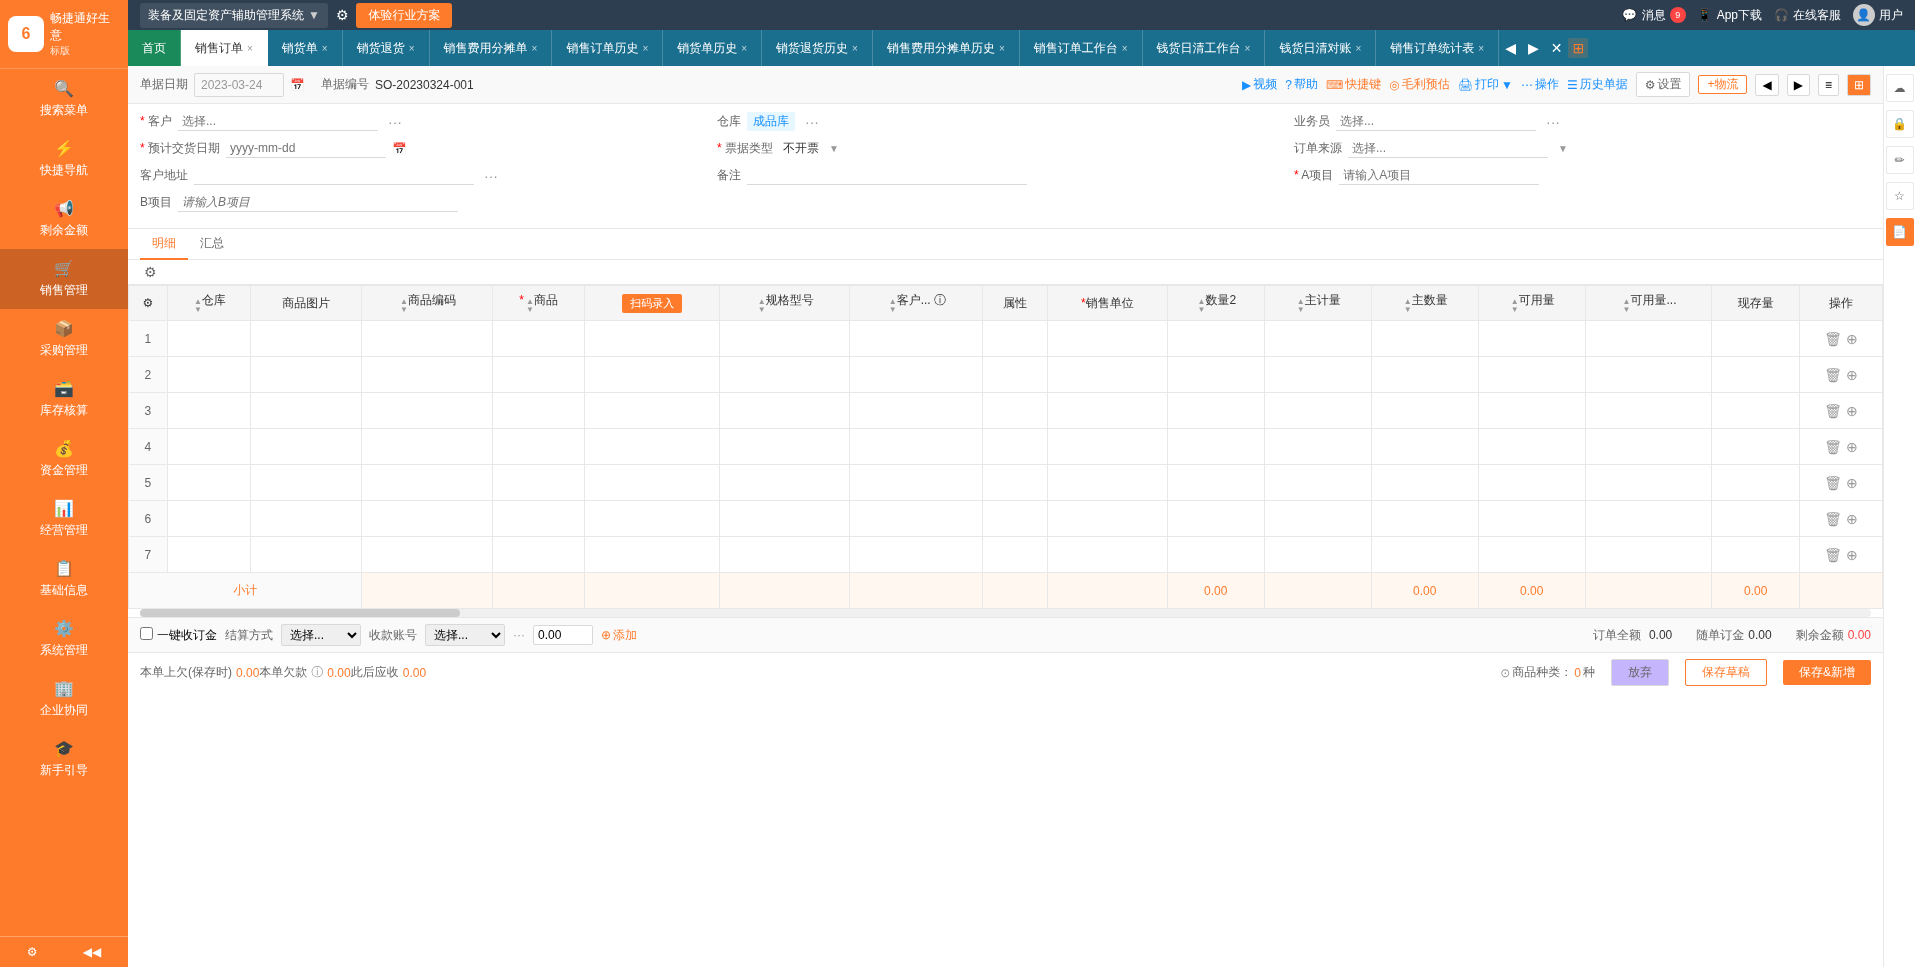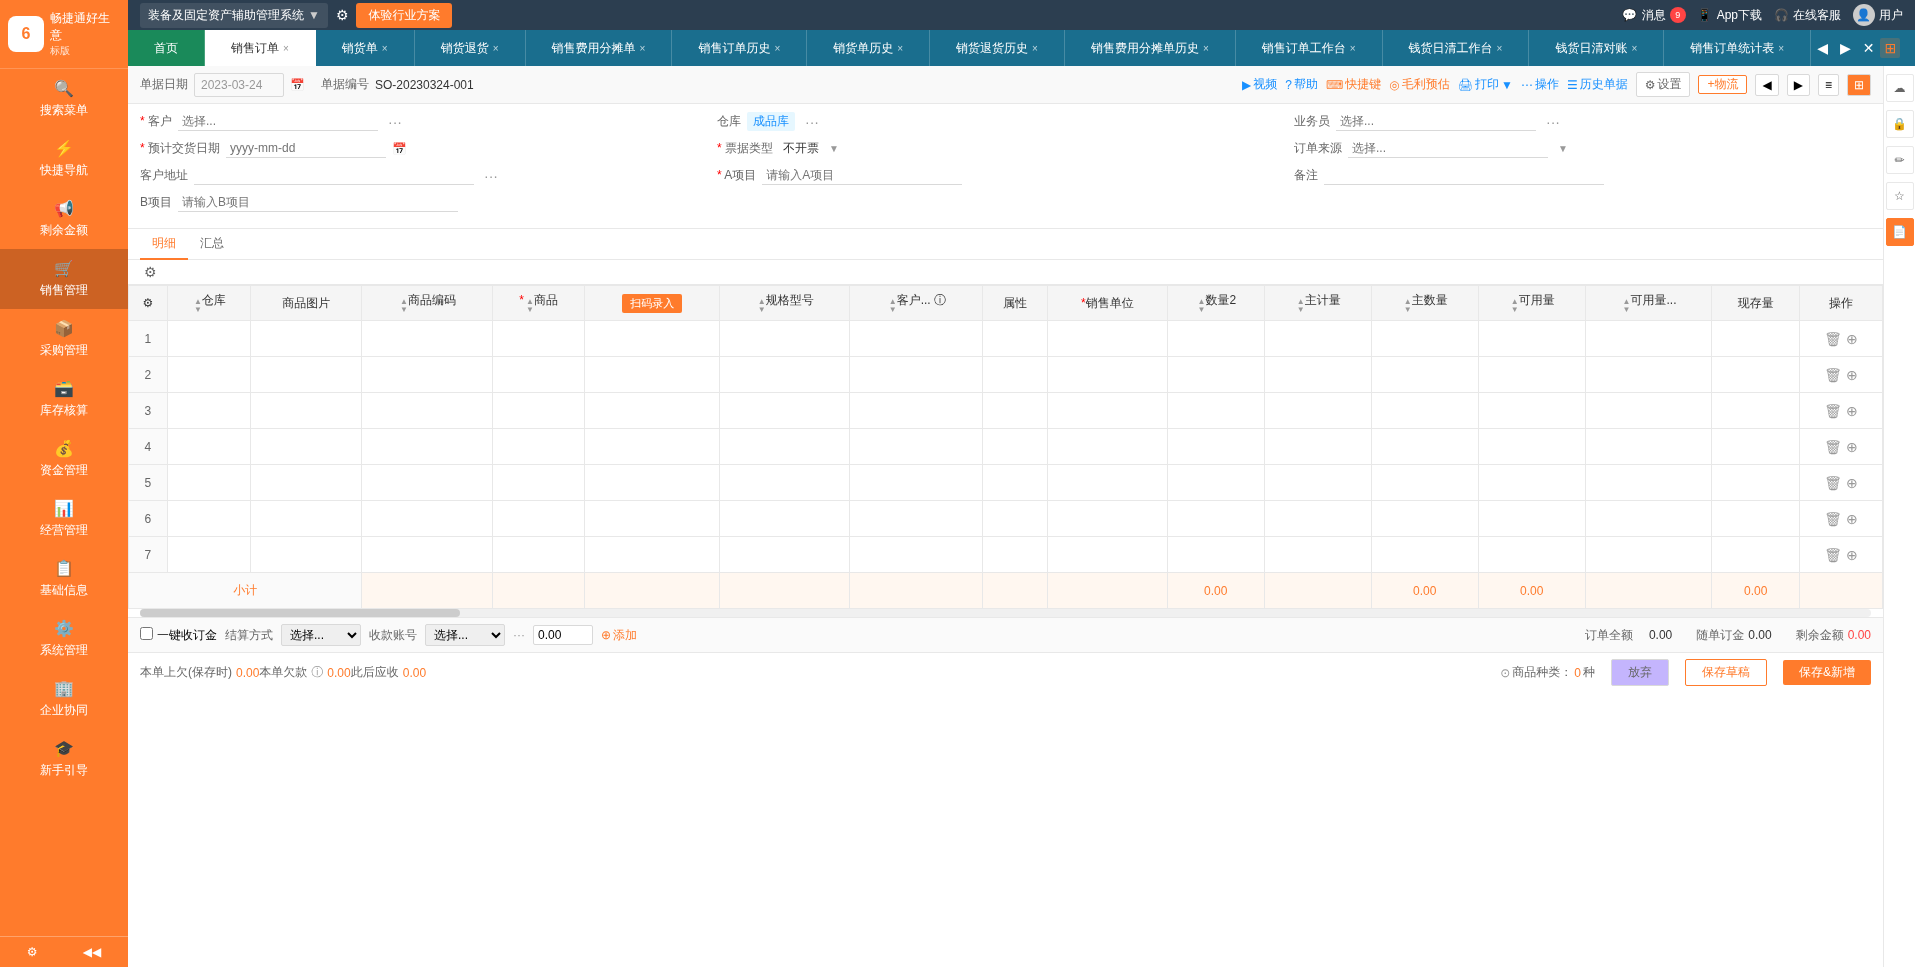--- a/index.html
+++ b/index.html
@@ -25,21 +25,21 @@
     .topbar-left { display: flex; align-items: center; gap: 8px; flex: 1; }
     .system-title { color: white; font-size: 12px; background: rgba(255,255,255,0.1); padding: 4px 8px; border-radius: 3px; display: flex; align-items: center; gap: 4px; }
     .settings-btn { color: white; background: none; border: none; cursor: pointer; font-size: 14px; }
     .industry-btn { background: #ff7b2c; color: white; border: none; padding: 4px 12px; border-radius: 3px; cursor: pointer; font-size: 12px; }
     .topbar-right { display: flex; align-items: center; gap: 12px; color: white; font-size: 12px; }
     .topbar-right-item { display: flex; align-items: center; gap: 4px; cursor: pointer; }
     .badge { background: #ff4444; color: white; border-radius: 50%; width: 16px; height: 16px; font-size: 9px; display: flex; align-items: center; justify-content: center; }
 
     
     .tabbar { height: 36px; background: #1a6e8e; display: flex; align-items: center; overflow: hidden; }
-    .tab { padding: 0 26px; height: 100%; display: flex; align-items: center; color: white; cursor: pointer; font-size: 12px; white-space: nowrap; border-right: 1px solid rgba(255,255,255,0.2); gap: 4px; }
+    .tab { padding: 0 14px; height: 100%; display: flex; align-items: center; color: white; cursor: pointer; font-size: 12px; white-space: nowrap; border-right: 1px solid rgba(255,255,255,0.2); gap: 4px; }
     .tab.active { background: white; color: #333; }
     .tab.home { background: #1a8a5a; }
     .tab .close-x { color: rgba(255,255,255,0.7); font-size: 10px; }
     .tab.active .close-x { color: #999; }
     .tab-nav-btn { color: white; background: none; border: none; cursor: pointer; padding: 0 6px; font-size: 14px; }
     .tab-extra { display: flex; align-items: center; }
 
     
     .content { flex: 1; display: flex; overflow: hidden; background: white; }
     .content-main { flex: 1; overflow-y: auto; overflow-x: hidden; padding: 0; }
@@ -374,32 +374,32 @@
             <span class="dropdown-arrow">▼</span>
           </div>
         </div>
         <div class="form-row">
           <div class="form-cell" style="flex:2;">
             <label>客户地址</label>
             <input class="form-input" type="text" style="max-width: 280px;">
             <span class="dots">···</span>
           </div>
           <div class="form-cell" style="flex:2;">
+            <label>备注</label>
+            <input class="form-input" type="text" style="max-width: 280px;">
+          </div>
+          <div class="form-cell" style="flex:2;">
             <label class="required">A项目</label>
             <input class="form-input" type="text" placeholder="请输入A项目" style="max-width: 200px;">
-          </div>
-          <div class="form-cell" style="flex:2;">
-            <label>备注</label>
-            <input class="form-input" type="text" style="max-width: 280px;">
           </div>
         </div>
         <div class="form-row">
           <div class="form-cell" style="flex:1;">
             <label>B项目</label>
-            <input class="form-input" type="text" placeholder="请输入B项目" style="max-width: 280px;">
+            <input class="form-input" type="text" placeholder="请输入B项目" style="max-width: 280px; font-style: italic;">
           </div>
         </div>
       </div>
 
       <div class="section-tabs">
         <div class="section-tab active">
           <span>明细</span>
         </div>
         <div class="section-tab">
           <span>汇总</span>
@@ -695,21 +695,21 @@
           <option>选择...</option>
         </select>
         <span style="color:#999;cursor:pointer;">···</span>
         <input class="amount-input" type="text" value="0.00" style="">
         <span class="add-btn">
           <span style="color:#ff7b2c;">⊕</span>
           <span style="color:#ff7b2c;">添加</span>
         </span>
 
         <div style="margin-left:auto;display:flex;gap:24px;align-items:center;">
-          <div style="display:flex;gap:16px;align-items:center;">
+          <div style="display:flex;gap:8px;align-items:center;">
             <span style="color:#666;">订单全额</span>
             <span style="color:#333;font-weight:500;">0.00</span>
           </div>
           <div style="display:flex;gap:4px;align-items:center;">
             <span style="color:#666;">随单订金</span>
             <span style="color:#333;font-weight:500;">0.00</span>
           </div>
           <div style="display:flex;gap:4px;align-items:center;">
             <span style="color:#666;">剩余金额</span>
             <span style="color:#ff4444;font-weight:500;">0.00</span>

